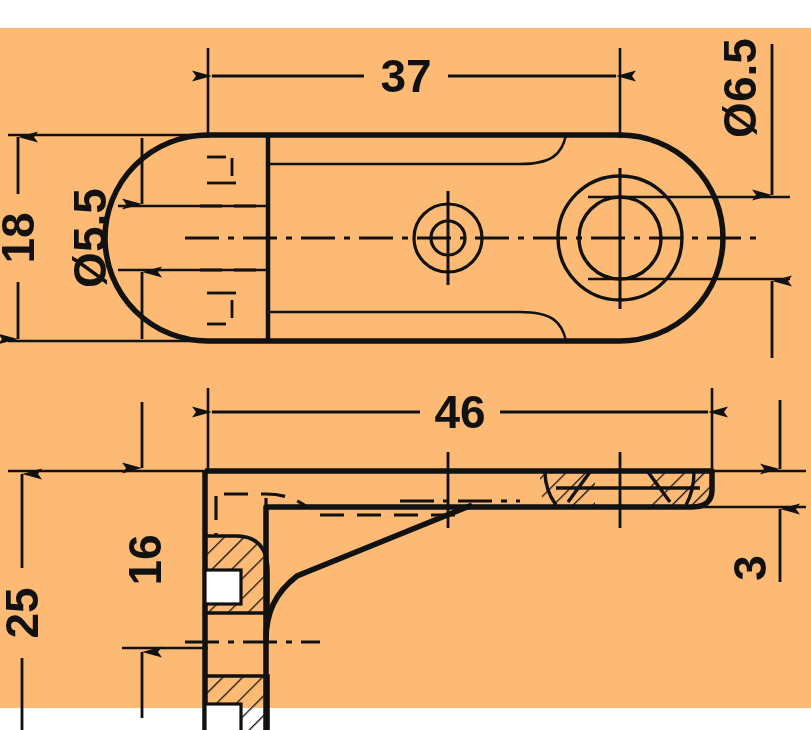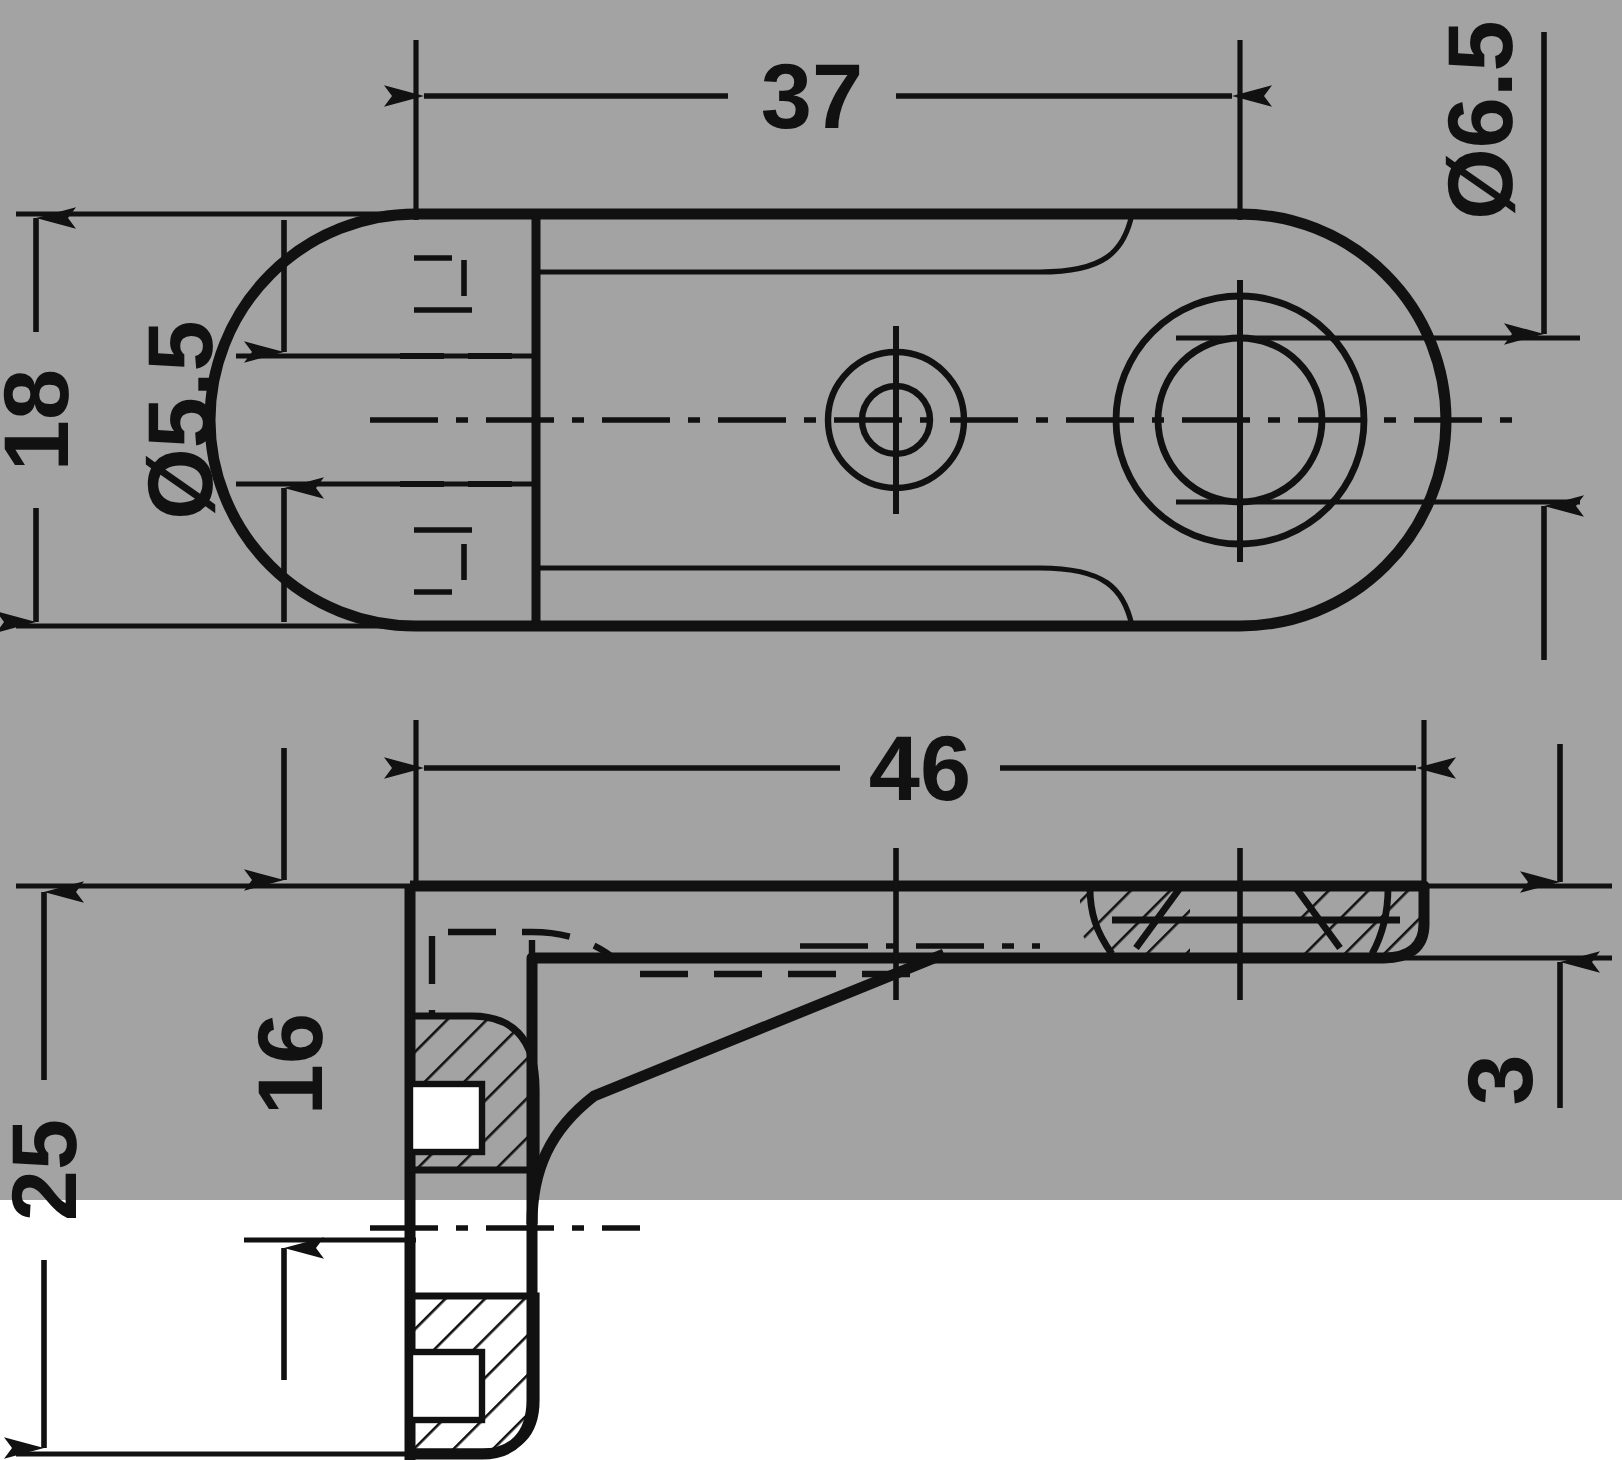--- a/index.html
+++ b/index.html
@@ -1,19 +1,19 @@
 <!DOCTYPE html>
 <html><head>
 <meta charset="utf-8">
 <title>Technical Drawing</title>
 <style>
   html,body{margin:0;padding:0;background:#ffffff;}
   body{width:811px;height:730px;overflow:hidden;
        font-family:"Liberation Sans","DejaVu Sans",sans-serif;}
-  #stage{position:relative;width:811px;height:600px;background:#a3a3a3;}
+  #stage{position:relative;width:811px;height:680px;background:#fdba74;margin-top:28px;}
   svg{display:block;}
   .dimtext{font-family:"Liberation Sans","DejaVu Sans",sans-serif;
            font-weight:bold;fill:#111111;}
 </style>
 </head>
 <body>
 
 <div id="stage">
 <svg width="811" height="730" viewBox="0 0 811 730">
 

